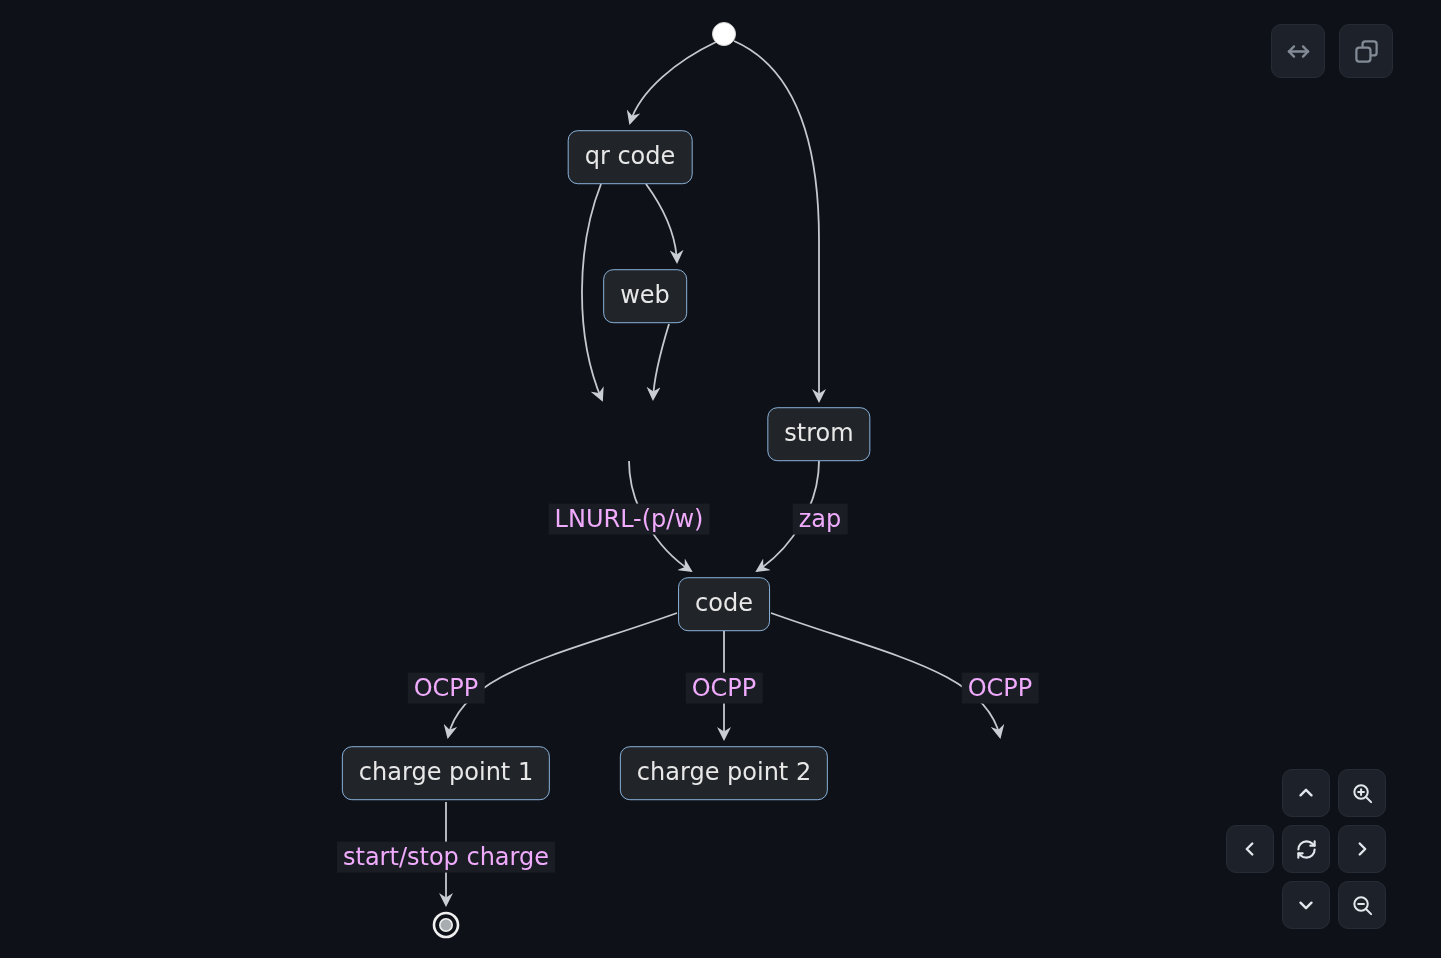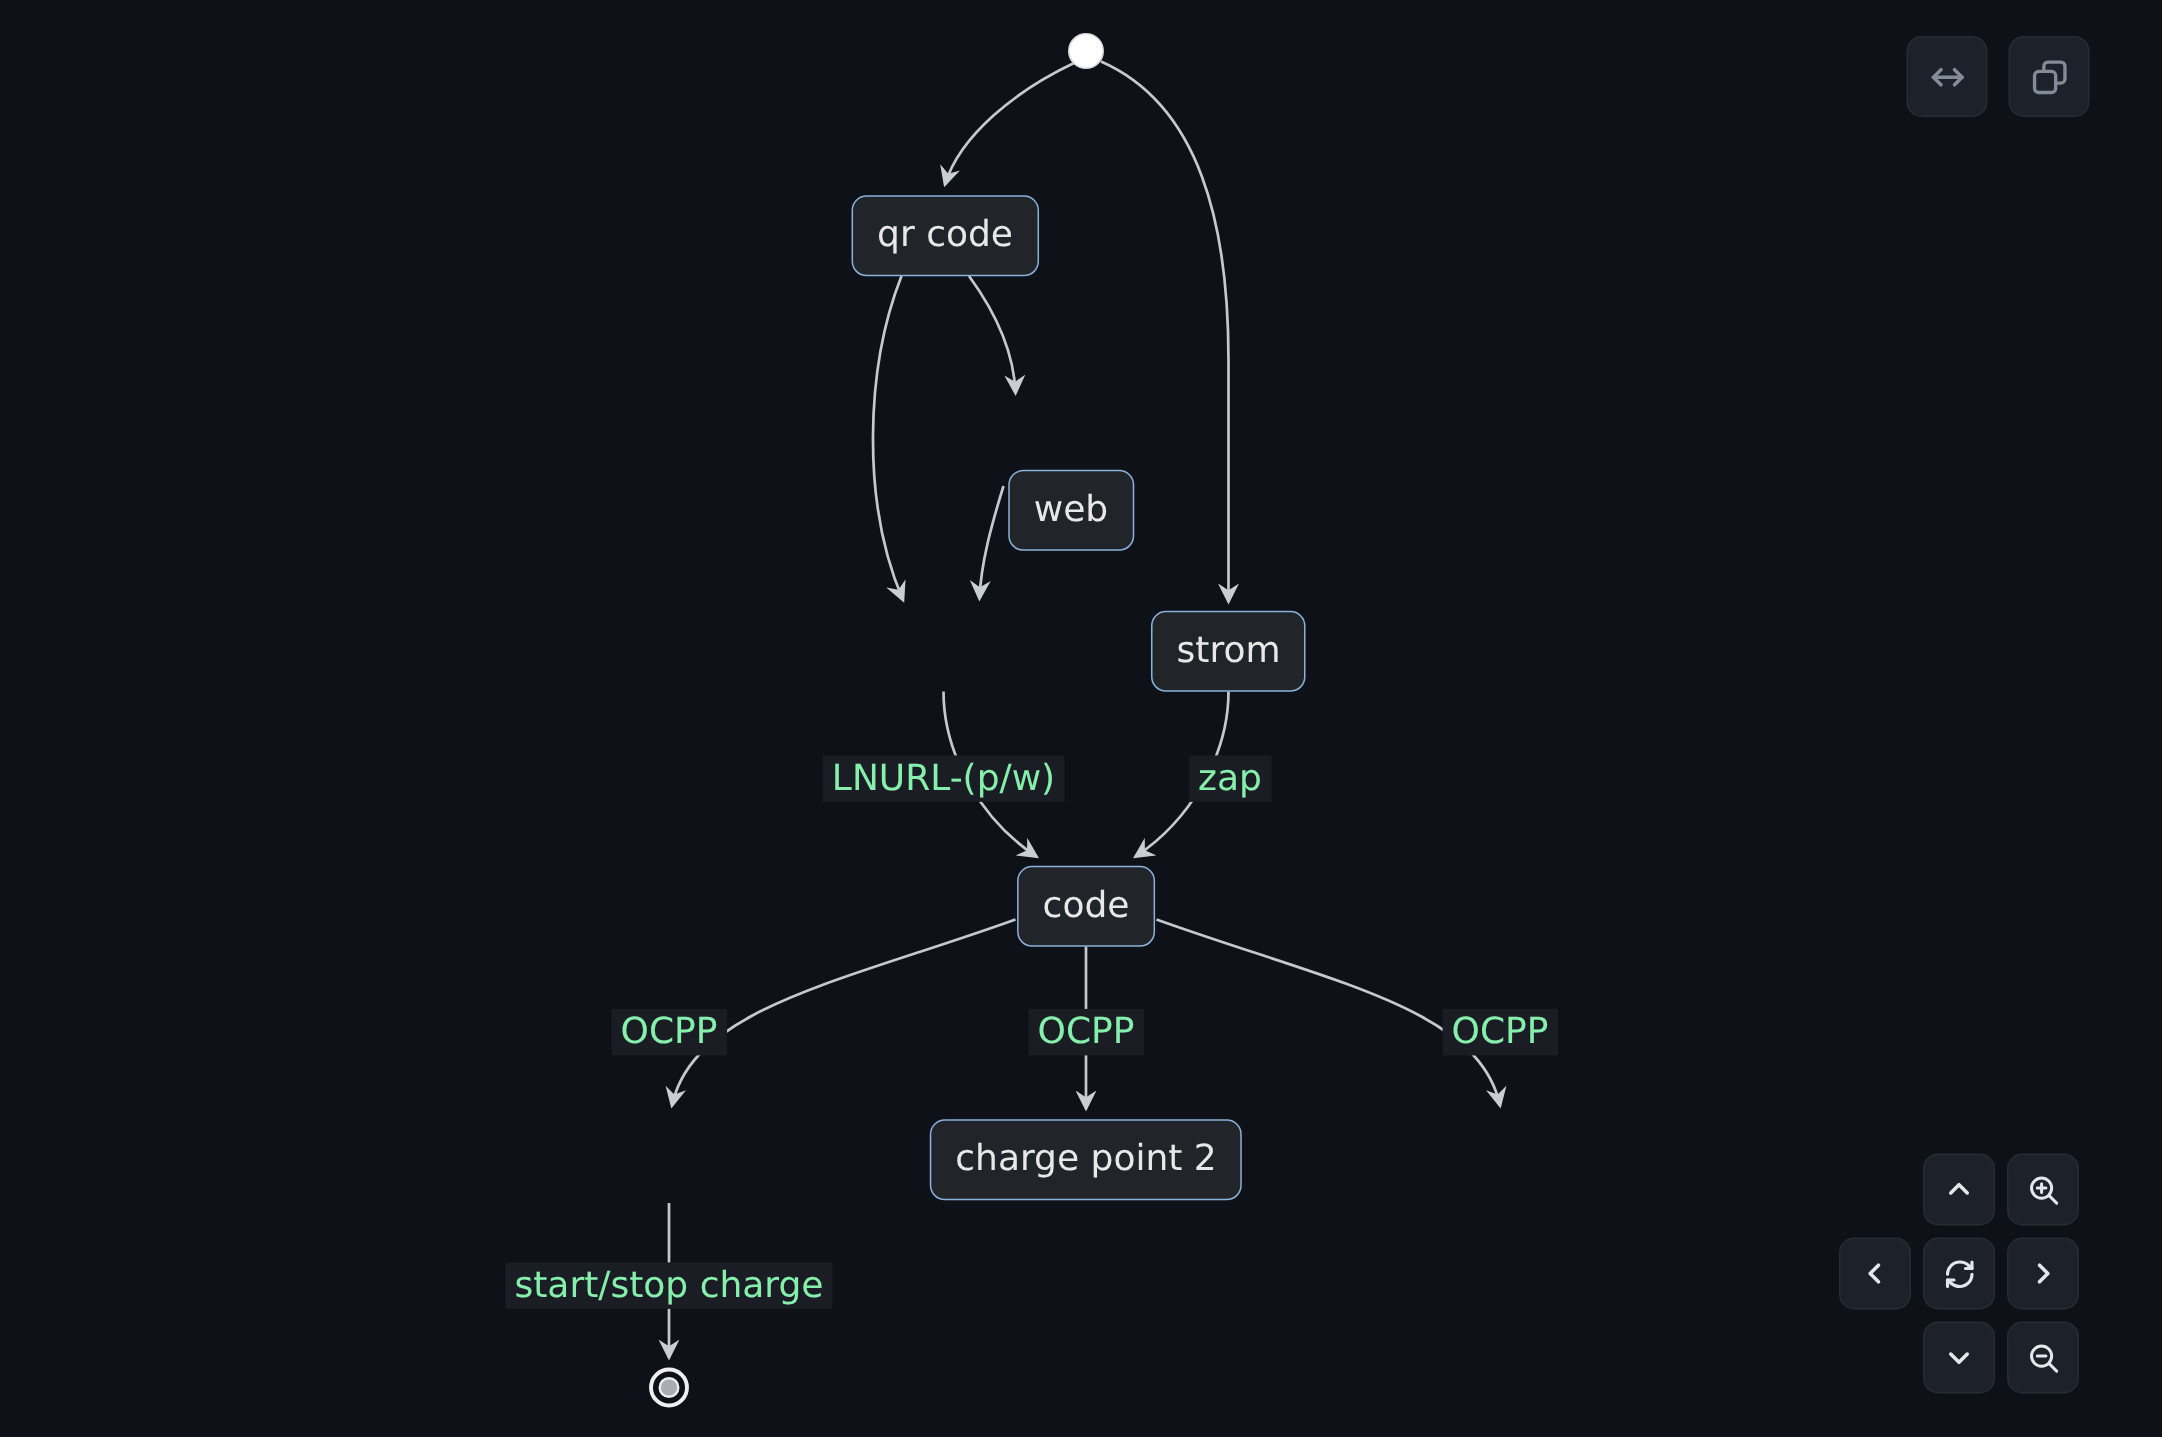--- a/index.html
+++ b/index.html
@@ -11,21 +11,21 @@
   .stage{position:relative;width:1441px;height:958px;background:#0e1117;}
   .edges-svg{position:absolute;left:0;top:0;z-index:1;}
   .node{
     position:absolute;z-index:3;transform:translate(-50%,-50%);
     background:#212529;border:1.5px solid #8ab2da;border-radius:10px;
     padding:12px 16px;font-size:24px;line-height:1.15;color:#e8e8e8;
     white-space:nowrap;text-align:center;
   }
   .edge-label{
     position:absolute;z-index:2;transform:translate(-50%,-50%);
-    background:#1a1e24;color:#86efac;font-size:24px;line-height:1.2;
+    background:#1a1e24;color:#f0abfc;font-size:24px;line-height:1.2;
     padding:1px 6px;white-space:nowrap;
   }
   .btn{
     position:absolute;z-index:4;background:#1d222a;border:1px solid #262c35;
     border-radius:10px;display:flex;align-items:center;justify-content:center;
     cursor:pointer;box-sizing:border-box;
   }
   .btn.top{width:54px;height:54px;color:#828b96;}
   .btn.ctrl{width:48px;height:48px;color:#e2e7ed;}
   .btn svg{display:block;}
@@ -57,23 +57,24 @@
 
     <circle cx="724" cy="34" r="11.5" fill="#ffffff" stroke="#d6d6d6" stroke-width="1"></circle>
 
     <g>
       <circle cx="446" cy="925" r="12" fill="none" stroke="#efefef" stroke-width="2.6"></circle>
       <circle cx="446" cy="925" r="6.2" fill="#a8adb2" stroke="#efefef" stroke-width="1.6"></circle>
     </g>
   </svg>
 
   <div class="node" style="left:630px;top:157px;">qr code</div>
-  <div class="node" style="left:714px;top:296px;margin-top:44px;">web</div>
+  <div class="node" style="left:645px;top:296px;">web</div>
   <div class="node" style="left:819px;top:434px;">strom</div>
   <div class="node" style="left:724px;top:604px;">code</div>
+  <div class="node" style="left:446px;top:773px;">charge point 1</div>
   <div class="node" style="left:724px;top:773px;">charge point 2</div>
 
   <div class="edge-label" style="left:629px;top:519px;">LNURL-(p/w)</div>
   <div class="edge-label" style="left:820px;top:519px;">zap</div>
   <div class="edge-label" style="left:446px;top:688px;">OCPP</div>
   <div class="edge-label" style="left:724px;top:688px;">OCPP</div>
   <div class="edge-label" style="left:1000px;top:688px;">OCPP</div>
   <div class="edge-label" style="left:446px;top:857px;">start/stop charge</div>
 
   <div class="btn top" style="left:1271px;top:24px;">

